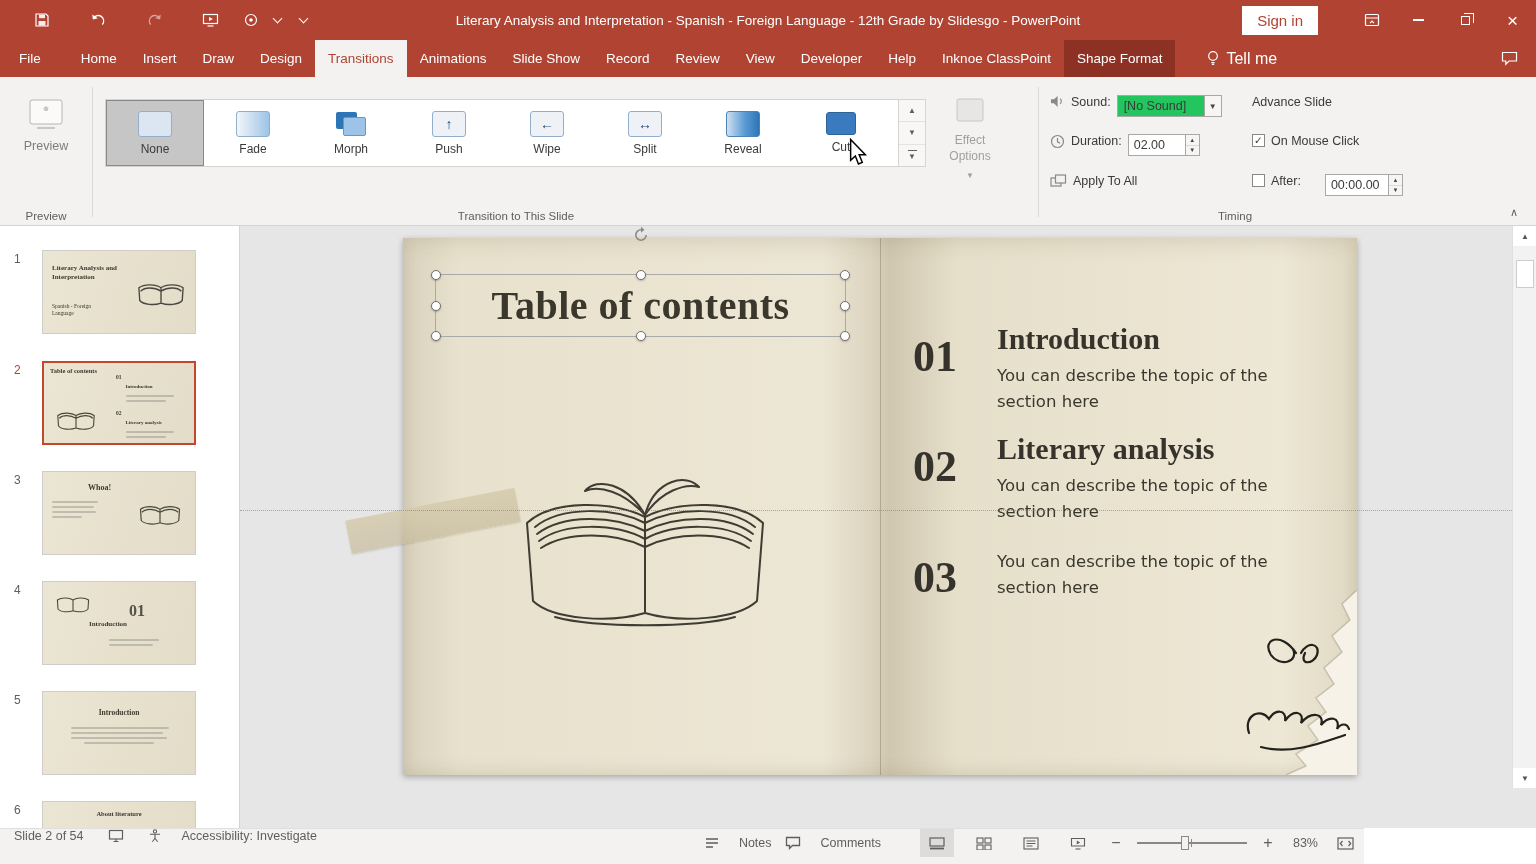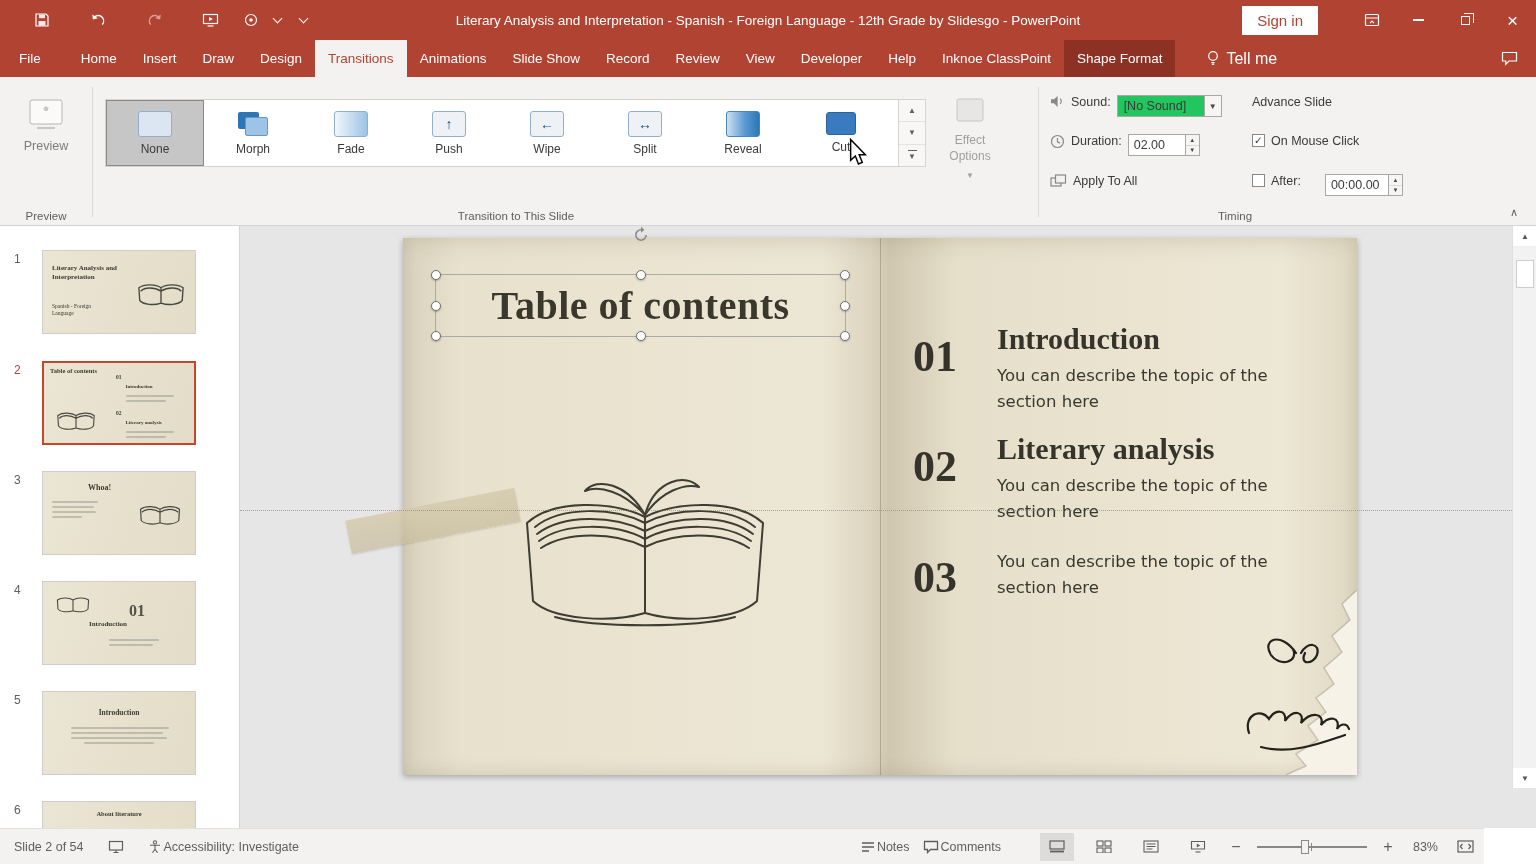--- a/index.html
+++ b/index.html
@@ -102,24 +102,24 @@
 .rot{position:absolute;left:50%;top:-49px;transform:translateX(-50%);cursor:pointer;}
 .tape{position:absolute;left:-56px;top:266px;width:172px;height:34px;background:linear-gradient(rgba(213,202,172,.85),rgba(196,184,152,.65));transform:rotate(-11deg);box-shadow:0 1px 2px rgba(0,0,0,.12);}
 .toc{position:absolute;left:510px;top:84px;width:444px;}
 .tocrow{display:flex;gap:14px;margin-bottom:17px;cursor:text;}
 .tocnum{width:70px;font-family:"Liberation Serif","DejaVu Serif",serif;font-size:44px;font-weight:bold;color:#35332b;padding-top:13px;line-height:1;}
 .toctitle{font-family:"Liberation Serif","DejaVu Serif",serif;font-size:30px;font-weight:bold;color:#35332b;line-height:1.15;}
 .tocdesc{font-family:"DejaVu Sans",sans-serif;font-size:16.5px;color:#3a382e;width:312px;line-height:1.6;margin-top:6px;}
 .bookart{position:absolute;left:92px;top:205px;}
 .tornsvg{position:absolute;right:0;bottom:0;}
 .scribbles{position:absolute;right:6px;bottom:12px;}
-#statusbar{position:absolute;left:0;top:828px;width:1484px;height:36px;background:var(--ribbon);border-top:1px solid #e1dfdd;display:flex;align-items:center;font-size:12.5px;color:var(--gray);}
+#statusbar{position:absolute;left:0;top:828px;width:1364px;height:36px;background:var(--ribbon);border-top:1px solid #e1dfdd;display:flex;align-items:flex-start;font-size:12.5px;color:var(--gray);}
 .sb-left{display:flex;align-items:center;gap:24px;padding-left:14px;}
 .sb-right{margin-left:auto;display:flex;align-items:center;gap:13px;padding-right:10px;}
-.sbBtn{display:flex;align-items:center;gap:2px;cursor:pointer;color:var(--gray);}
+.sbBtn{display:flex;align-items:center;gap:20px;cursor:pointer;color:var(--gray);}
 .viewBtn{width:34px;height:28px;display:flex;align-items:center;justify-content:center;cursor:pointer;color:var(--gray);}
 .viewBtn.sel{background:#dedcda;}
 .ztrack{width:110px;height:2px;background:#8a8886;position:relative;cursor:pointer;}
 .ztick{position:absolute;left:54px;top:-3px;width:1.5px;height:8px;background:#8a8886;}
 .zthumb{position:absolute;left:44px;top:-6px;width:8px;height:14px;background:#f3f2f1;border:1px solid #8a8886;cursor:grab;}
 .zoompm{font-size:16px;cursor:pointer;width:16px;text-align:center;}
 
 
 #cursor{position:absolute;left:846px;top:138px;z-index:99;pointer-events:none;}
 </style>
@@ -234,26 +234,26 @@
     </div>
     <div class="group-label" style="left:0;width:92px;">Preview</div>
     <div class="vsep" style="left:92px;"></div>
 
     <div id="gallery">
       <div class="titem selected">
         <span class="ticon t-none"></span>
         <span class="tlabel">None</span>
       </div>
       <div class="titem">
+        <span class="ticon t-fade"></span>
+        <span class="tlabel">Fade</span>
+      </div>
+      <div class="titem">
         <span class="ticon t-morph"></span>
         <span class="tlabel">Morph</span>
-      </div>
-      <div class="titem">
-        <span class="ticon t-fade"></span>
-        <span class="tlabel">Fade</span>
       </div>
       <div class="titem">
         <span class="ticon t-push">↑</span>
         <span class="tlabel">Push</span>
       </div>
       <div class="titem">
         <span class="ticon t-wipe">←</span>
         <span class="tlabel">Wipe</span>
       </div>
       <div class="titem">

